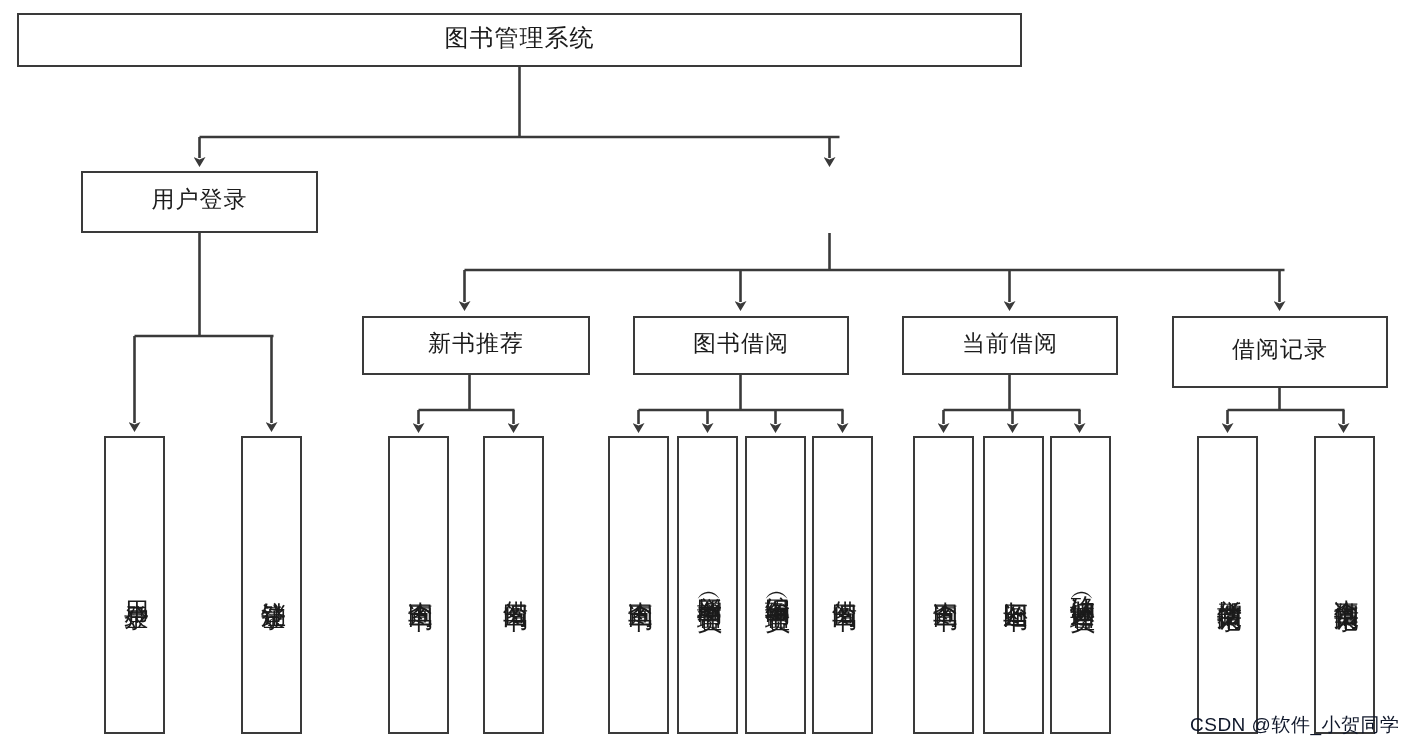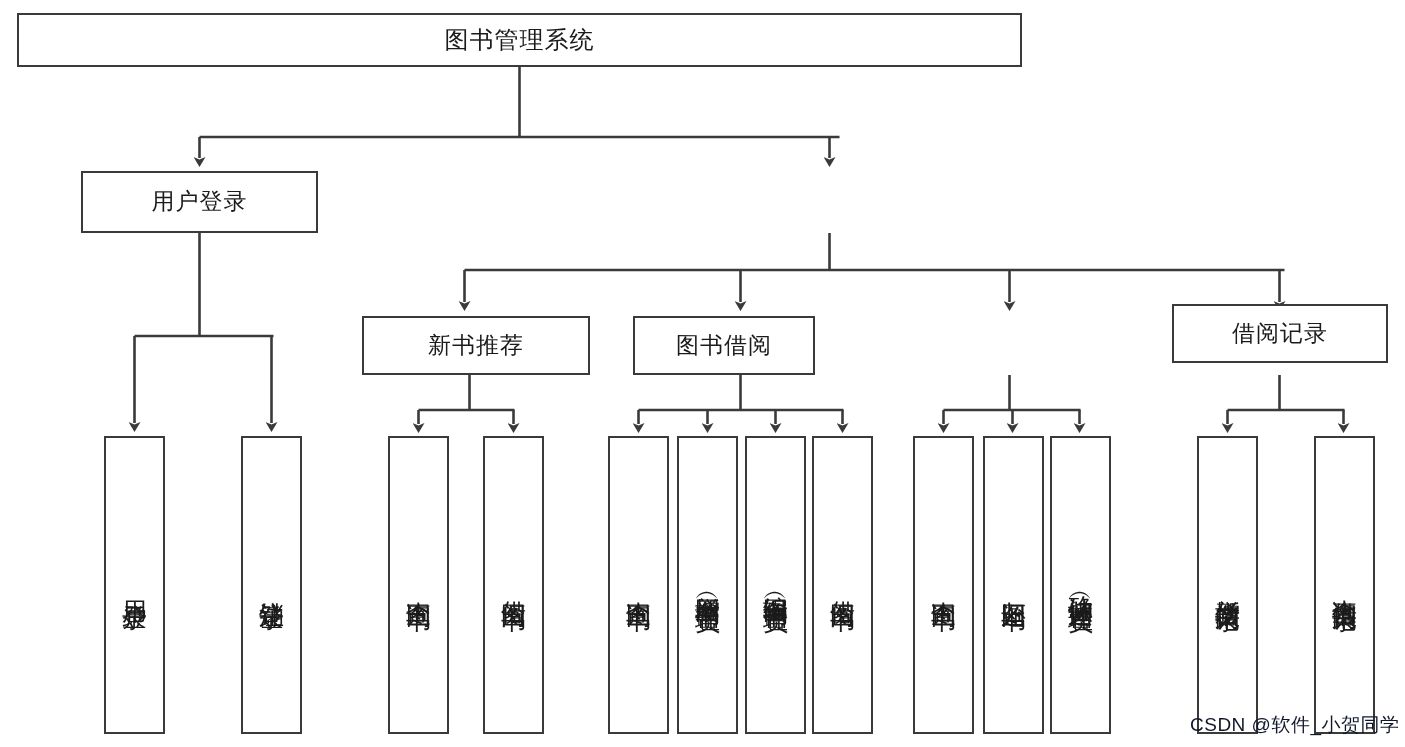--- a/index.html
+++ b/index.html
@@ -29,20 +29,21 @@
   }
   .node {
     position: absolute;
     box-sizing: border-box;
     background: #ffffff;
     border: 2px solid #3a3a3a;
     display: flex;
     align-items: center;
     justify-content: center;
     z-index: 3;
+    font-family: Liberation Mono, monospace;
   }
   .node .node-label {
     display: block;
     text-align: center;
     color: #1b1b1b;
     line-height: 1.18;
     white-space: nowrap;
   }
   
   .node.horiz .node-label {
@@ -139,26 +140,29 @@
 
   <div class="node horiz" style="left:81px; top:171px; width:237px; height:62px;">
     <span class="node-label">用户登录</span>
   </div>
 
 
   <div class="node horiz" style="left:362px; top:316px; width:228px; height:59px;">
     <span class="node-label">新书推荐</span>
   </div>
 
-  <div class="node horiz" style="left:633px; top:316px; width:182px; height:59px;">
+  <div class="node horiz" style="left:633px; top:316px; width:216px; height:59px;">
     <span class="node-label">图书借阅</span>
   </div>
 
-
-  <div class="node horiz" style="left:1172px; top:304px; width:216px; height:59px;">
+  <div class="node horiz" style="left:902px; top:316px; width:216px; height:59px;">
+    <span class="node-label">当前借阅</span>
+  </div>
+
+  <div class="node horiz" style="left:1172px; top:316px; width:216px; height:72px;">
     <span class="node-label">借阅记录</span>
   </div>
 
   <div class="node vert" style="left:104px; top:436px; width:61px; height:298px;">
     <span class="node-label">用户登录</span>
   </div>
 
   <div class="node vert" style="left:241px; top:436px; width:61px; height:298px;">
     <span class="node-label">注销登录</span>
   </div>

